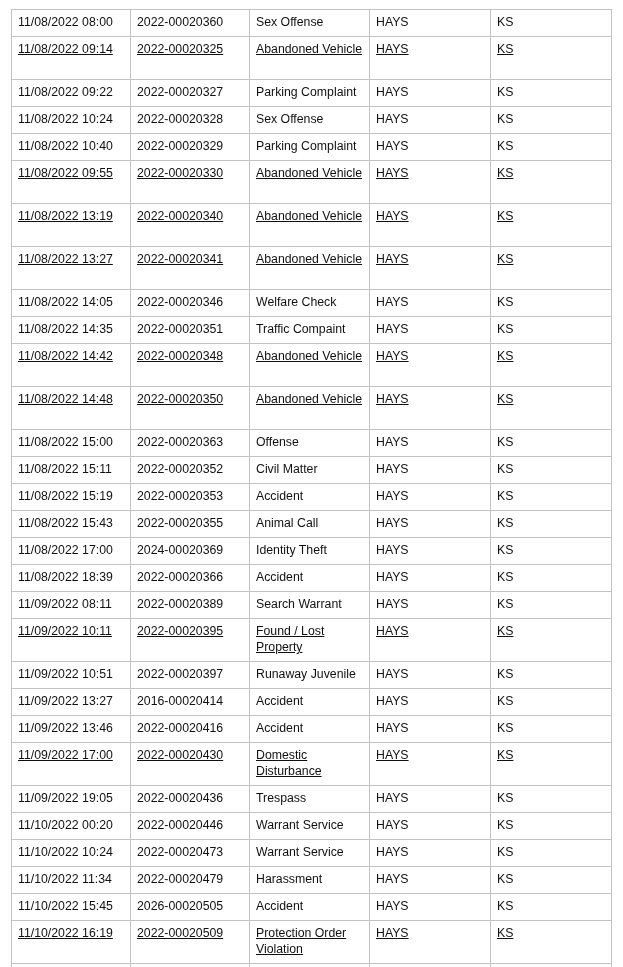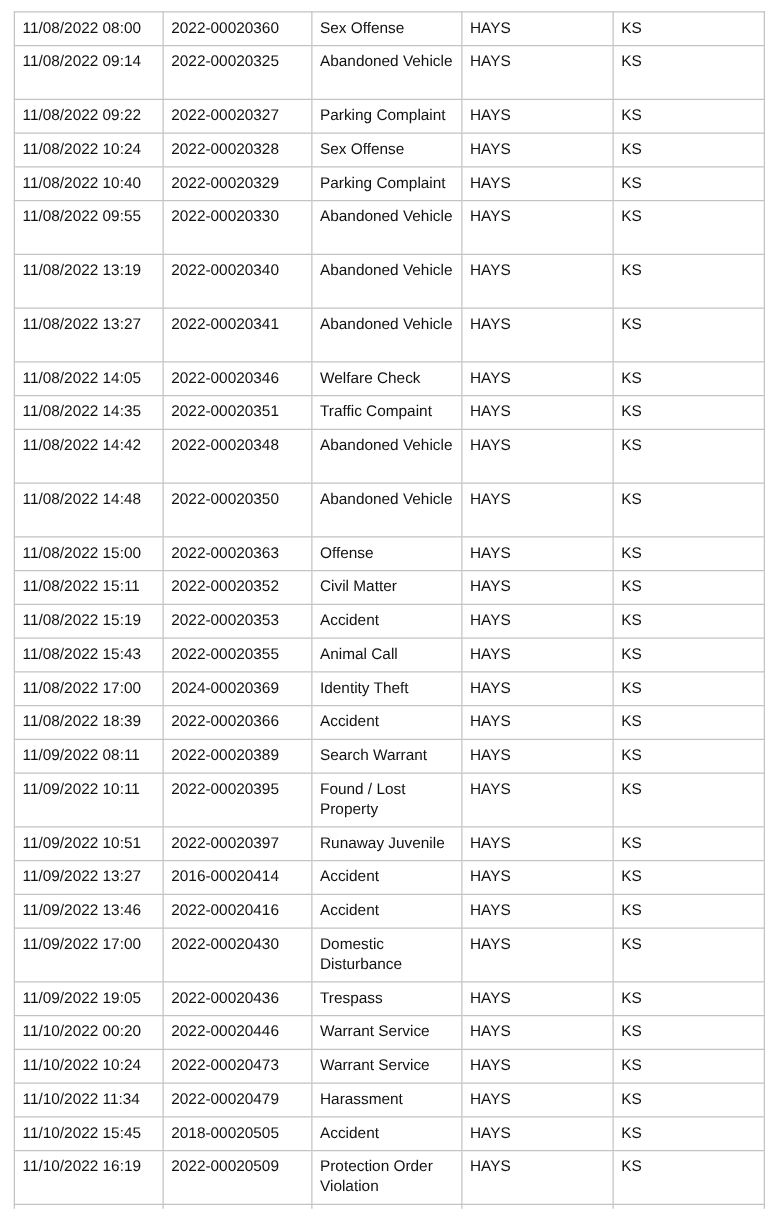--- a/index.html
+++ b/index.html
@@ -50,20 +50,21 @@
     background: #ffffff;
     word-wrap: break-word;
     overflow-wrap: break-word;
     white-space: normal;
   }
   table.incident-table tr.row-single td {
     height: 17px;
   }
   table.incident-table tr.row-double td {
     height: 33px;
+    text-decoration: underline;
   }
   .cell-datetime { white-space: nowrap; }
   .cell-incident { white-space: nowrap; }
   .cell-city { white-space: nowrap; margin-top: 20px; }
   .cell-state { white-space: nowrap; }
 </style>
 </head>
 <body>
 
 <div class="page">
@@ -268,21 +269,21 @@
           </tr>
           <tr class="row-single">
             <td class="cell-datetime">11/10/2022 11:34</td>
             <td class="cell-incident">2022-00020479</td>
             <td class="cell-nature">Harassment</td>
             <td class="cell-city">HAYS</td>
             <td class="cell-state">KS</td>
           </tr>
           <tr class="row-single">
             <td class="cell-datetime">11/10/2022 15:45</td>
-            <td class="cell-incident">2018-00020505</td>
+            <td class="cell-incident">2026-00020505</td>
             <td class="cell-nature">Accident</td>
             <td class="cell-city">HAYS</td>
             <td class="cell-state">KS</td>
           </tr>
           <tr class="row-double">
             <td class="cell-datetime">11/10/2022 16:19</td>
             <td class="cell-incident">2022-00020509</td>
             <td class="cell-nature">Protection Order Violation</td>
             <td class="cell-city">HAYS</td>
             <td class="cell-state">KS</td>

